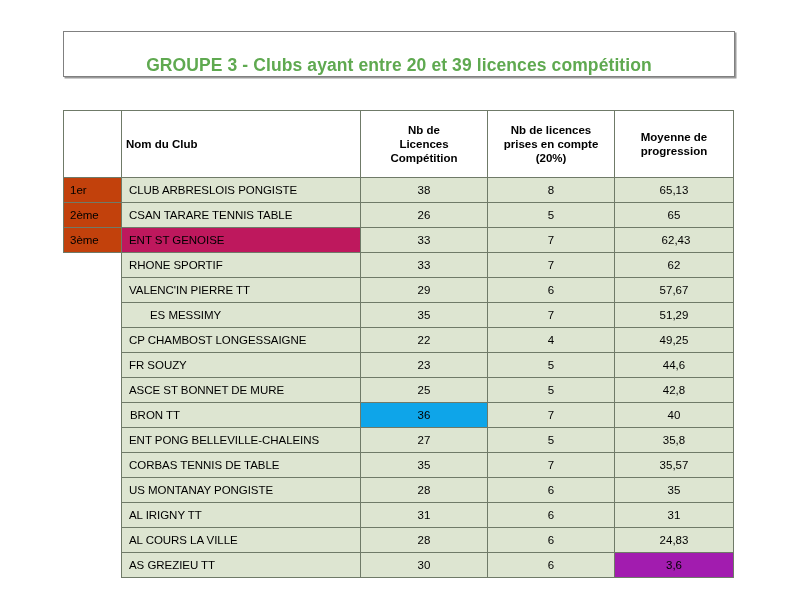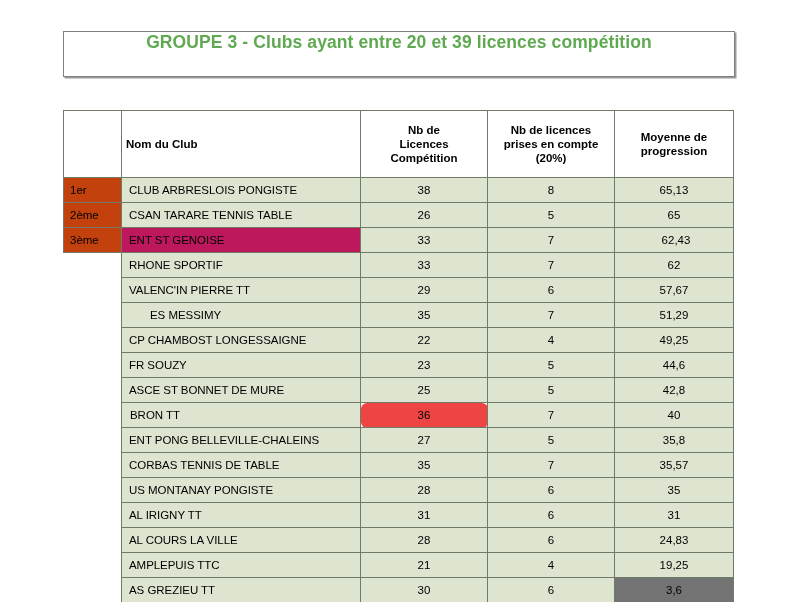--- a/index.html
+++ b/index.html
@@ -21,21 +21,21 @@
     position: absolute;
     left: 63px;
     top: 31px;
     width: 672px;
     height: 46px;
     box-sizing: border-box;
     background: #ffffff;
     border: 1px solid #808080;
     box-shadow: 1.5px 1.5px 0 #9a9a9a;
     display: flex;
-    align-items: flex-start;
+    align-items: flex-end;
     justify-content: center;
   }
   #title-text {
     font-size: 17.5px;
     font-weight: bold;
     color: #5fa950;
     letter-spacing: 0.1px;
     white-space: nowrap;
   }
 
@@ -200,21 +200,21 @@
       <tr>
         <td class="cell-rank empty"></td>
         <td class="cell-name" style="background: rgb(221, 229, 209);">ASCE ST BONNET DE MURE</td>
         <td class="cell-num" style="background: rgb(221, 229, 209);">25</td>
         <td class="cell-num" style="background: rgb(221, 229, 209);">5</td>
         <td class="cell-num" style="background: rgb(221, 229, 209);">42,8</td>
       </tr>
       <tr>
         <td class="cell-rank empty"></td>
         <td class="cell-name" style="background: rgb(221, 229, 209); padding-left: 8px;">BRON TT</td>
-        <td class="cell-num" style="background: #ef4444; border-radius: 6px;">36</td>
+        <td class="cell-num" style="background: #0ea5e9;">36</td>
         <td class="cell-num" style="background: rgb(221, 229, 209);">7</td>
         <td class="cell-num" style="background: rgb(221, 229, 209);">40</td>
       </tr>
       <tr>
         <td class="cell-rank empty"></td>
         <td class="cell-name" style="background: rgb(221, 229, 209);">ENT PONG BELLEVILLE-CHALEINS</td>
         <td class="cell-num" style="background: rgb(221, 229, 209);">27</td>
         <td class="cell-num" style="background: rgb(221, 229, 209);">5</td>
         <td class="cell-num" style="background: rgb(221, 229, 209);">35,8</td>
       </tr>
@@ -241,26 +241,19 @@
       </tr>
       <tr>
         <td class="cell-rank empty"></td>
         <td class="cell-name" style="background: rgb(221, 229, 209);">AL COURS LA VILLE</td>
         <td class="cell-num" style="background: rgb(221, 229, 209);">28</td>
         <td class="cell-num" style="background: rgb(221, 229, 209);">6</td>
         <td class="cell-num" style="background: rgb(221, 229, 209);">24,83</td>
       </tr>
       <tr>
         <td class="cell-rank empty"></td>
-        <td class="cell-name" style="background: rgb(221, 229, 209);">AMPLEPUIS TTC</td>
-        <td class="cell-num" style="background: rgb(221, 229, 209);">21</td>
-        <td class="cell-num" style="background: rgb(221, 229, 209);">4</td>
-        <td class="cell-num" style="background: rgb(221, 229, 209);">19,25</td>
-      </tr>
-      <tr>
-        <td class="cell-rank empty"></td>
         <td class="cell-name" style="background: rgb(221, 229, 209);">AS GREZIEU TT</td>
         <td class="cell-num" style="background: rgb(221, 229, 209);">30</td>
         <td class="cell-num" style="background: rgb(221, 229, 209);">6</td>
-        <td class="cell-num" style="background: #737373;">3,6</td>
+        <td class="cell-num" style="background: #a21caf;">3,6</td>
       </tr>
     </tbody>
 </table>
 
 </body></html>

